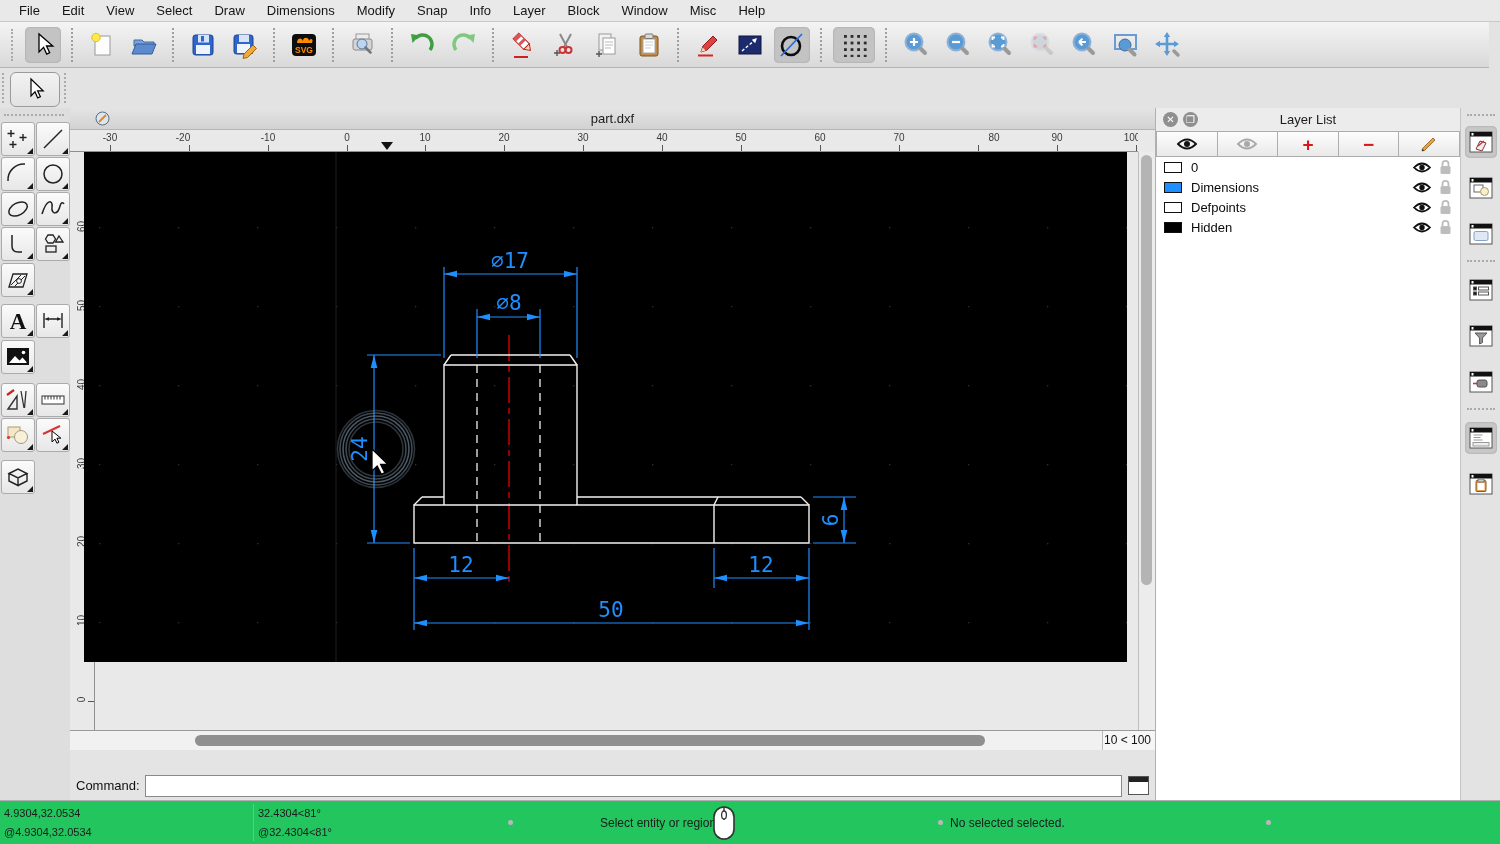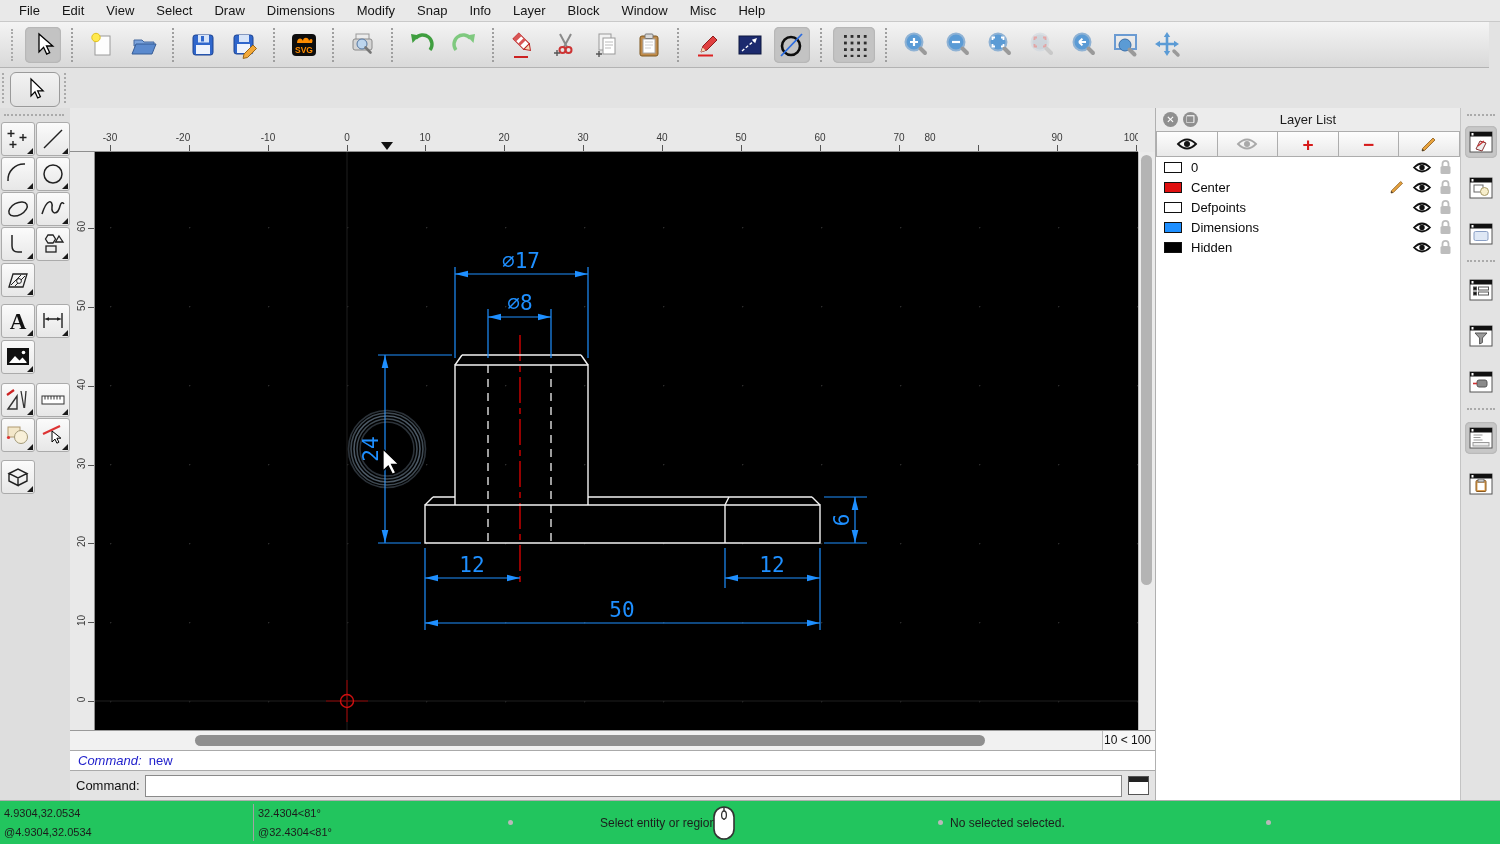--- a/index.html
+++ b/index.html
@@ -31,21 +31,21 @@
   .docwin{left:70px;top:108px;width:1085px;height:642px;background:#e9e9e9}
   .doctitle{position:absolute;left:0;top:0;width:1085px;height:22px;background:linear-gradient(#e4e4e4,#d2d2d2);border-bottom:1px solid #b5b5b5;box-sizing:border-box}
   .doctitle .ttl{position:absolute;left:0;right:0;top:3px;text-align:center;font-size:13px;color:#1c1c1c}
   .hruler{position:absolute;left:0;top:22px;width:1068px;height:22px;background:#e9e9e9;border-bottom:1px solid #8f8f8f;box-sizing:border-box;overflow:hidden}
   .hrl{position:absolute;top:2px;transform:translateX(-50%);font-size:10px;color:#3a3a3a}
   .htick{position:absolute;bottom:0;width:1px;height:6px;background:#555}
   .hmarker{position:absolute;bottom:1px;width:0;height:0;border-left:6px solid transparent;border-right:6px solid transparent;border-top:8px solid #111;transform:translateX(-50%)}
   .vruler{position:absolute;left:0;top:44px;width:25px;height:578px;background:#e9e9e9;border-right:1px solid #8f8f8f;box-sizing:border-box}
   .vrl{position:absolute;left:0px;width:22px;text-align:center;font-size:10px;color:#3a3a3a;transform:rotate(-90deg)}
   .vtick{position:absolute;right:0;width:6px;height:1px;background:#555}
-  .canvas{position:absolute;left:25px;top:44px;width:1043px;height:578px;background:#000;background-image:radial-gradient(circle at 0px 0px,#2d2d2d 1.2px,transparent 1.8px);background-size:79px 79px;background-position:15px 75px;overflow:hidden}
+  .canvas{position:absolute;left:14px;top:44px;width:1043px;height:510px;background:#000;background-image:radial-gradient(circle at 0px 0px,#2d2d2d 1.2px,transparent 1.8px);background-size:79px 79px;background-position:15px 75px;overflow:hidden}
   .vscroll{position:absolute;left:1068px;top:44px;width:17px;height:578px;background:#ececec;border-left:1px solid #bdbdbd;box-sizing:border-box}
   .vthumb{position:absolute;left:2px;top:3px;width:11px;height:430px;background:#b4b4b4;border-radius:6px}
   .hscrollrow{position:absolute;left:0;top:622px;width:1085px;height:20px;background:#f1f1f1;border-top:1px solid #9a9a9a;box-sizing:border-box}
   .hthumb{position:absolute;left:125px;top:4px;width:790px;height:11px;background:#8f8f8f;border-radius:6px}
   .gridstatus{position:absolute;left:1032px;top:0;width:53px;height:19px;background:#f6f6f6;border-left:1px solid #bbb;font-size:12px;color:#111;text-align:right;line-height:19px;padding-right:4px;box-sizing:border-box}
   
   .cmdarea{left:70px;top:750px;width:1085px;height:50px;background:#e4e4e4}
   .cmdhist{position:absolute;left:0;top:0;width:1085px;height:21px;background:#fff;border-top:1px solid #aaa;border-bottom:1px solid #aaa;box-sizing:border-box;font-size:13px;color:#2323cc;padding:2px 0 0 8px}
   .cmdhist .lbl{font-style:italic}
   .cmdrow{position:absolute;left:0;top:21px;width:1085px;height:29px;display:flex;align-items:center;padding:0 6px;box-sizing:border-box}
@@ -457,34 +457,43 @@
   <div class="pbtn" style="left:1px;top:352px">
       <svg width="26" height="26">
         <path d="M4 9.5 L13 5 L22 9.5 L13 14 Z M4 9.5 V17 L13 21.5 V14 M22 9.5 V17 L13 21.5" fill="none" stroke="#222" stroke-width="1.4"></path>
       </svg>
       <i class="sub"></i>
     </div>
 </div>
 <div class="pal-expander"></div>
 
 <div class="abs docwin">
+  <div class="doctitle">
+    <span style="position:absolute;left:25px;top:3px">
+        <svg width="15" height="15">
+          <circle cx="7.5" cy="7.5" r="6.5" fill="#dfe5ec" stroke="#5a6b80"></circle>
+          <path d="M4 11 L11 4" stroke="#e08820" stroke-width="2"></path>
+        </svg>
+      </span>
+    <span class="ttl">part.dxf</span>
+  </div>
 
   <div class="hruler">
     <span class="hrl" style="left:40px">-30</span>
     <span class="hrl" style="left:113px">-20</span>
     <span class="hrl" style="left:198px">-10</span>
     <span class="hrl" style="left:277px">0</span>
     <span class="hrl" style="left:355px">10</span>
     <span class="hrl" style="left:434px">20</span>
     <span class="hrl" style="left:513px">30</span>
     <span class="hrl" style="left:592px">40</span>
     <span class="hrl" style="left:671px">50</span>
     <span class="hrl" style="left:750px">60</span>
     <span class="hrl" style="left:829px">70</span>
-    <span class="hrl" style="left:860px">80</span>
+    <span class="hrl" style="left:924px">80</span>
     <span class="hrl" style="left:987px">90</span>
     <span class="hrl" style="left:1062px">100</span>
     <i class="htick" style="left:40px"></i>
       <i class="htick" style="left:119px"></i>
       <i class="htick" style="left:198px"></i>
       <i class="htick" style="left:277px"></i>
       <i class="htick" style="left:355px"></i>
       <i class="htick" style="left:434px"></i>
       <i class="htick" style="left:513px"></i>
       <i class="htick" style="left:592px"></i>
@@ -616,24 +625,20 @@
       <div class="vthumb"></div>
     </div>
 
   <div class="hscrollrow">
     <div class="hthumb"></div>
     <div class="gridstatus">10 &lt; 100</div>
   </div>
 </div>
 
 <div class="abs cmdarea">
-  <div class="cmdhist">
-    <span class="lbl">Command:</span>
-    <span>&nbsp;</span><span>new</span>
-  </div>
   <div class="cmdrow">
     <span class="plbl">Command:</span>
     <input type="text" value="" style="">
     <div class="cmdwinbtn"></div>
   </div>
 </div>
 
 <div class="abs layerpanel">
   <div class="lp-head">
     <div class="circlebtn" style="left:7px">✕</div>
@@ -683,60 +688,38 @@
           </svg>
         </span>
       <span class="licon">
           <svg width="13" height="16">
             <rect x="1.5" y="7" width="10" height="8" rx="1.5" fill="#bdbdbd"></rect>
             <path d="M3.5 7 V4.8 a3 3 0 0 1 6 0 V7" fill="none" stroke="#bdbdbd" stroke-width="1.8"></path>
           </svg>
         </span>
     </div>
     <div class="lrow">
-      <span class="swatch" style="background: rgb(224, 16, 16);"></span>
-      <span class="lname">Center</span>
-      <span class="licon">
-          <svg width="16" height="16">
-            <path d="M2 14 L4.3 13.5 L13.5 4.3 L11.7 2.5 L2.5 11.7 Z" fill="#e8a33d" stroke="#8a5a1a" stroke-width="0.8"></path>
-            <path d="M2 14 l0.4 -2 1.6 1.6 Z" fill="#333"></path>
-          </svg>
-        </span>
+      <span class="swatch" style="background: rgb(30, 143, 255);"></span>
+      <span class="lname">Dimensions</span>
       <span class="licon">
           <svg width="20" height="13">
             <path d="M2 6.5 Q10 -1.5 18 6.5 Q10 14.5 2 6.5 Z" fill="none" stroke="#111" stroke-width="1.7"></path>
             <circle cx="10" cy="6.5" r="2.7" fill="#111"></circle>
           </svg>
         </span>
       <span class="licon">
           <svg width="13" height="16">
             <rect x="1.5" y="7" width="10" height="8" rx="1.5" fill="#bdbdbd"></rect>
             <path d="M3.5 7 V4.8 a3 3 0 0 1 6 0 V7" fill="none" stroke="#bdbdbd" stroke-width="1.8"></path>
           </svg>
         </span>
     </div>
     <div class="lrow">
       <span class="swatch" style="background: rgb(255, 255, 255);"></span>
       <span class="lname">Defpoints</span>
-      <span class="licon">
-          <svg width="20" height="13">
-            <path d="M2 6.5 Q10 -1.5 18 6.5 Q10 14.5 2 6.5 Z" fill="none" stroke="#111" stroke-width="1.7"></path>
-            <circle cx="10" cy="6.5" r="2.7" fill="#111"></circle>
-          </svg>
-        </span>
-      <span class="licon">
-          <svg width="13" height="16">
-            <rect x="1.5" y="7" width="10" height="8" rx="1.5" fill="#bdbdbd"></rect>
-            <path d="M3.5 7 V4.8 a3 3 0 0 1 6 0 V7" fill="none" stroke="#bdbdbd" stroke-width="1.8"></path>
-          </svg>
-        </span>
-    </div>
-    <div class="lrow">
-      <span class="swatch" style="background: rgb(30, 143, 255);"></span>
-      <span class="lname">Dimensions</span>
       <span class="licon">
           <svg width="20" height="13">
             <path d="M2 6.5 Q10 -1.5 18 6.5 Q10 14.5 2 6.5 Z" fill="none" stroke="#111" stroke-width="1.7"></path>
             <circle cx="10" cy="6.5" r="2.7" fill="#111"></circle>
           </svg>
         </span>
       <span class="licon">
           <svg width="13" height="16">
             <rect x="1.5" y="7" width="10" height="8" rx="1.5" fill="#bdbdbd"></rect>
             <path d="M3.5 7 V4.8 a3 3 0 0 1 6 0 V7" fill="none" stroke="#bdbdbd" stroke-width="1.8"></path>

